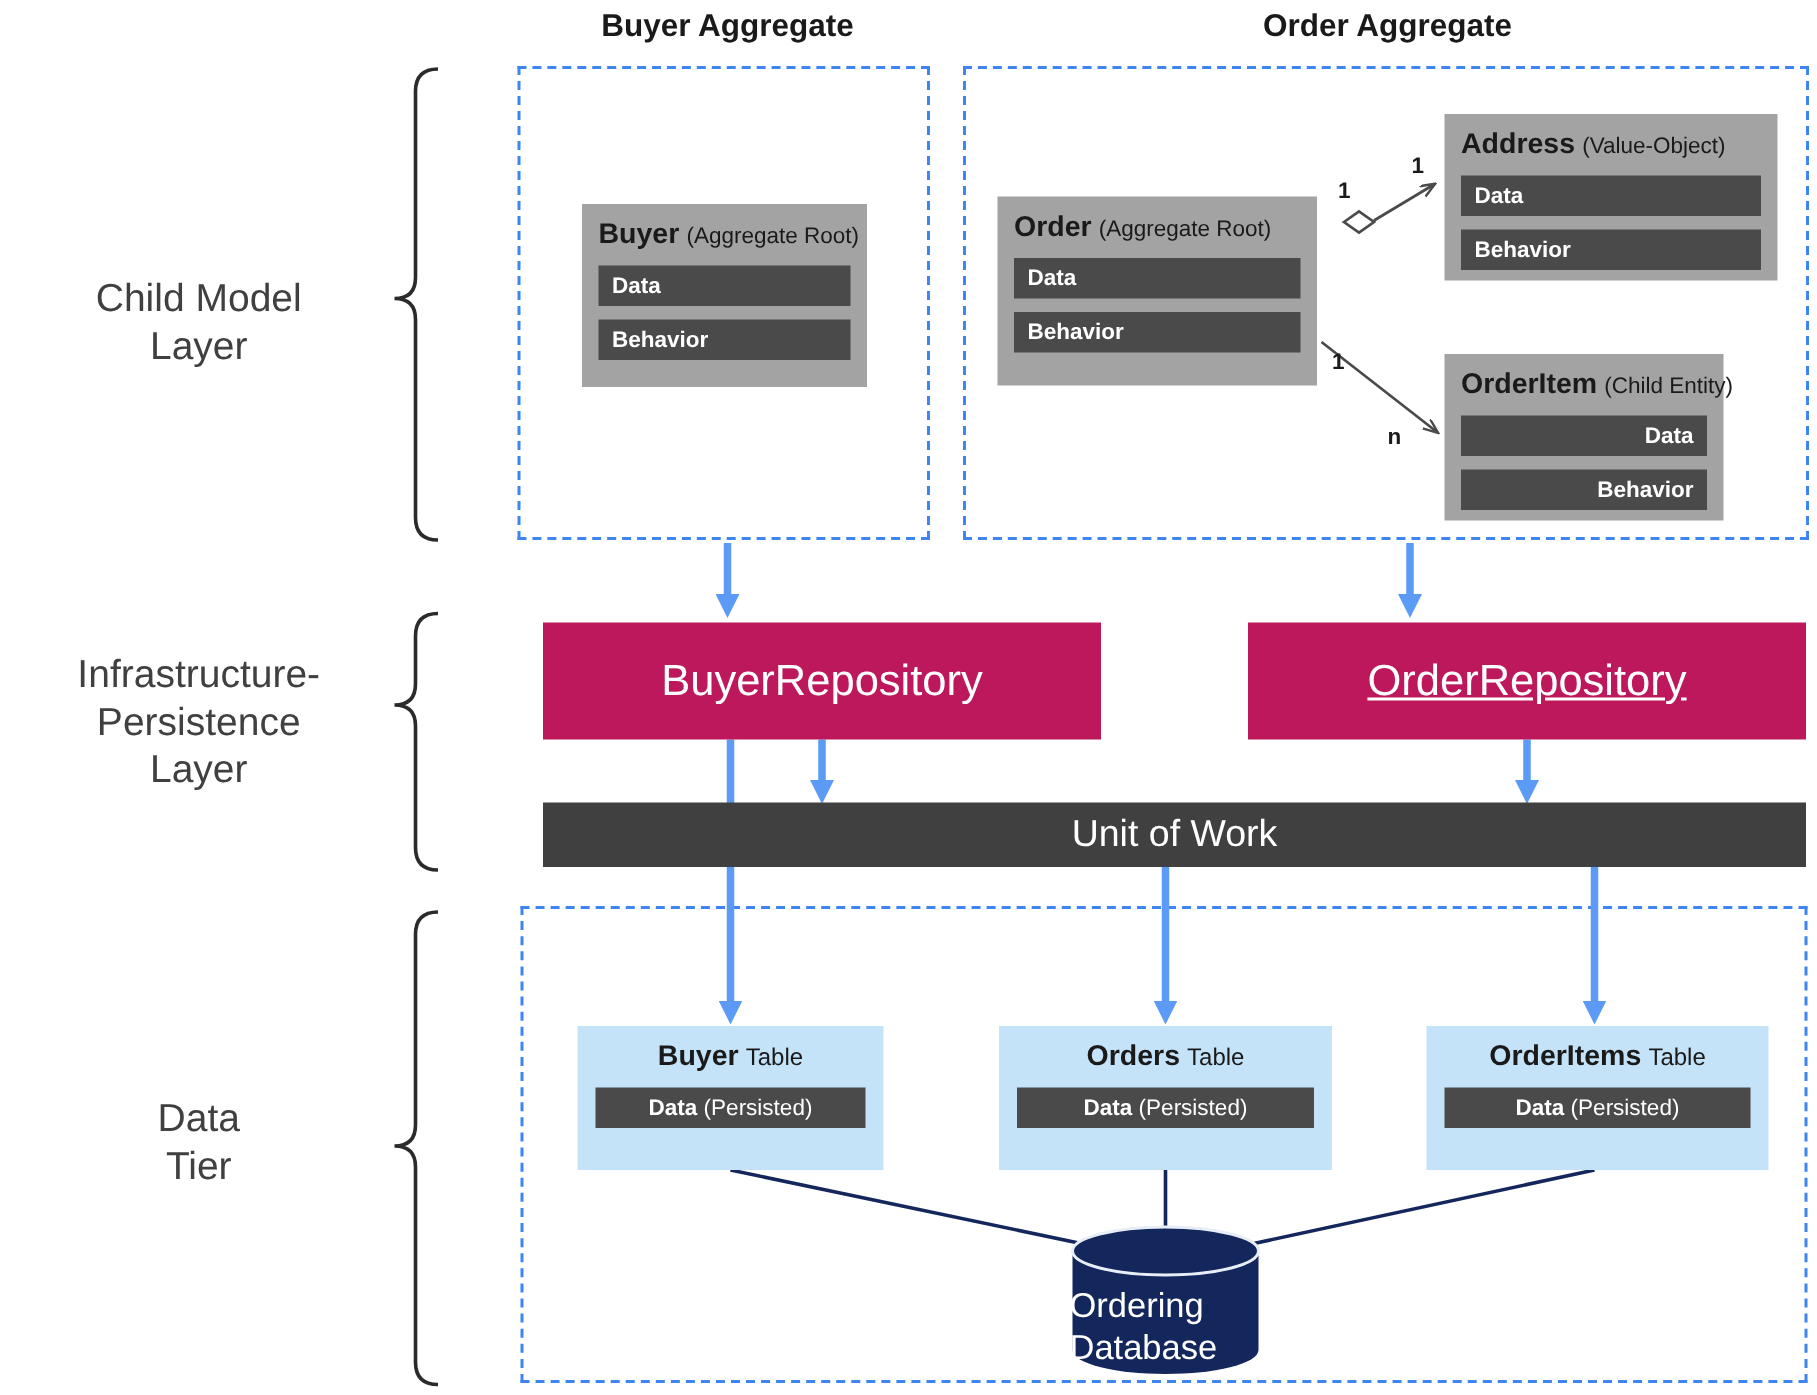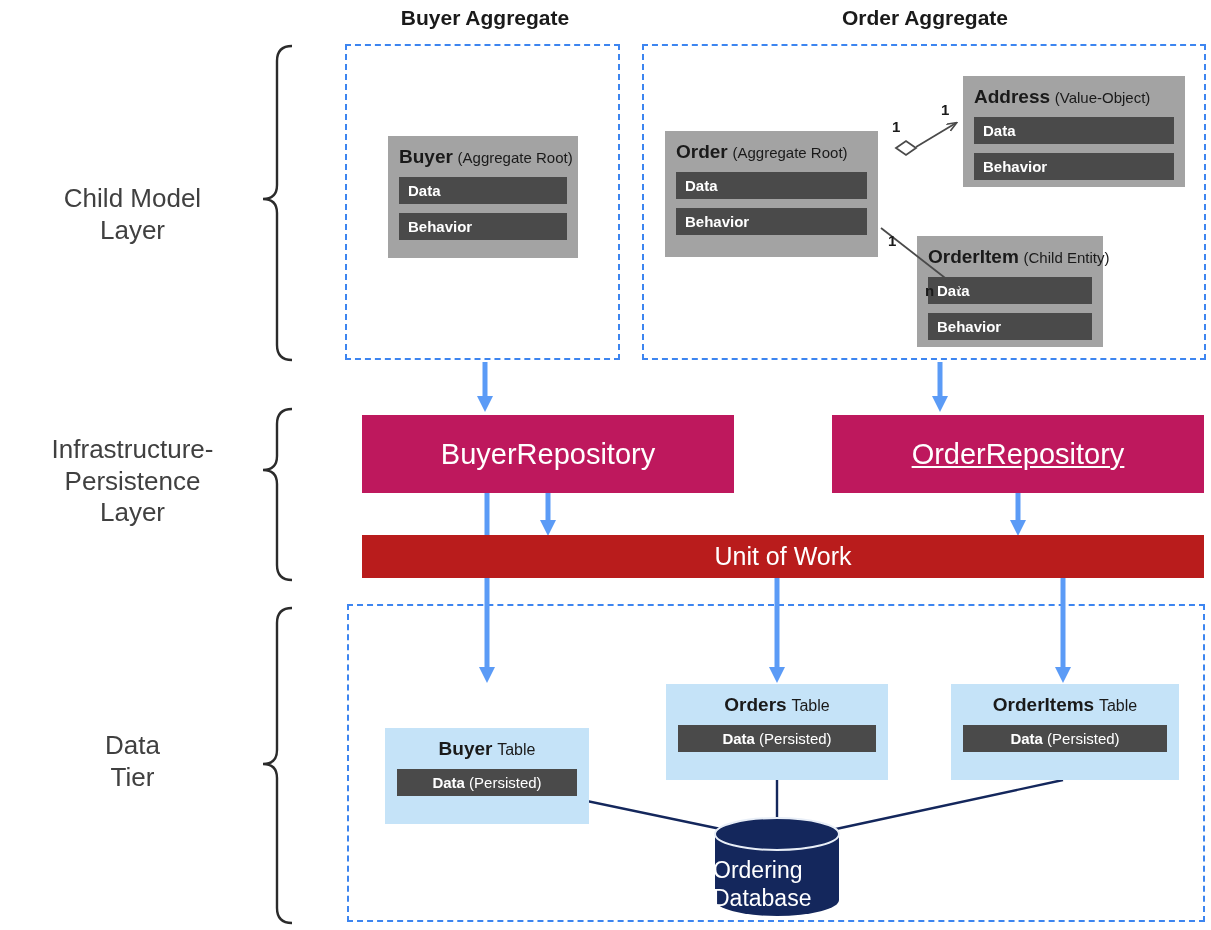--- a/index.html
+++ b/index.html
@@ -20,21 +20,21 @@
   .card-title b{font-weight:bold;font-size:19px;}
   .card-title .sub{font-size:15px;font-weight:normal;}
   .bar{background:#4a4a4a;color:#ffffff;font-weight:bold;font-size:15px;
        padding:5px 9px;margin-top:9px;box-sizing:border-box;white-space:nowrap;}
   .bar.center{text-align:center;font-weight:normal;}
   .bar.center b{font-weight:bold;}
 
   
   .blue-block{background:#be185d;color:#ffffff;display:flex;align-items:center;
               justify-content:center;font-size:29px;box-sizing:border-box;}
-  .uow{background:#b91c1c;color:#ffffff;display:flex;align-items:center;
+  .uow{background:#404040;color:#ffffff;display:flex;align-items:center;
        justify-content:center;font-size:25px;box-sizing:border-box;}
 
   
   .table-card{background:#c5e3f8;box-sizing:border-box;padding:10px 12px 14px 12px;
               text-align:center;}
   .table-card .t-title{font-size:17px;color:#1a1a1a;white-space:nowrap;}
   .table-card .t-title b{font-weight:bold;font-size:19px;}
   .table-card .t-title .sub{font-size:16px;font-weight:normal;}
 
   
@@ -102,21 +102,21 @@
 
   <div class="abs card" style="left:963px;top:76px;width:222px;height:111px;">
     <div class="card-title">
       <b>Address</b>
       <span class="sub">(Value-Object)</span>
     </div>
     <div class="bar">Data</div>
     <div class="bar">Behavior</div>
   </div>
 
-  <div class="abs card" style="left:917px;top:236px;width:186px;height:111px;">
+  <div class="abs card" style="left:963px;top:236px;width:186px;height:111px;text-align:right;">
     <div class="card-title">
       <b>OrderItem</b>
       <span class="sub">(Child Entity)</span>
     </div>
     <div class="bar">Data</div>
     <div class="bar">Behavior</div>
   </div>
 
   <svg width="1211" height="930" style="pointer-events:none;">
     <defs>
@@ -150,21 +150,21 @@
     <line x1="487" y1="780" x2="735" y2="832" stroke="#14275c" stroke-width="2.4"></line>
     <line x1="777" y1="780" x2="777" y2="832" stroke="#14275c" stroke-width="2.4"></line>
     <line x1="1063" y1="780" x2="822" y2="832" stroke="#14275c" stroke-width="2.4"></line>
   </svg>
 
   <div class="abs blue-block" style="left:362px;top:415px;width:372px;height:78px;">BuyerRepository</div>
   <div class="abs blue-block" style="left:832px;top:415px;width:372px;height:78px;text-decoration:underline;">OrderRepository</div>
 
   <div class="abs uow" style="left:362px;top:535px;width:842px;height:43px;">Unit of Work</div>
 
-  <div class="abs table-card" style="left:385px;top:684px;width:204px;height:96px;margin-top:44px;">
+  <div class="abs table-card" style="left:385px;top:684px;width:204px;height:96px;">
     <div class="t-title">
       <b>Buyer</b>
       <span class="sub">Table</span>
     </div>
     <div class="bar center">
       <b>Data</b>
       <span>(Persisted)</span>
     </div>
   </div>
 

